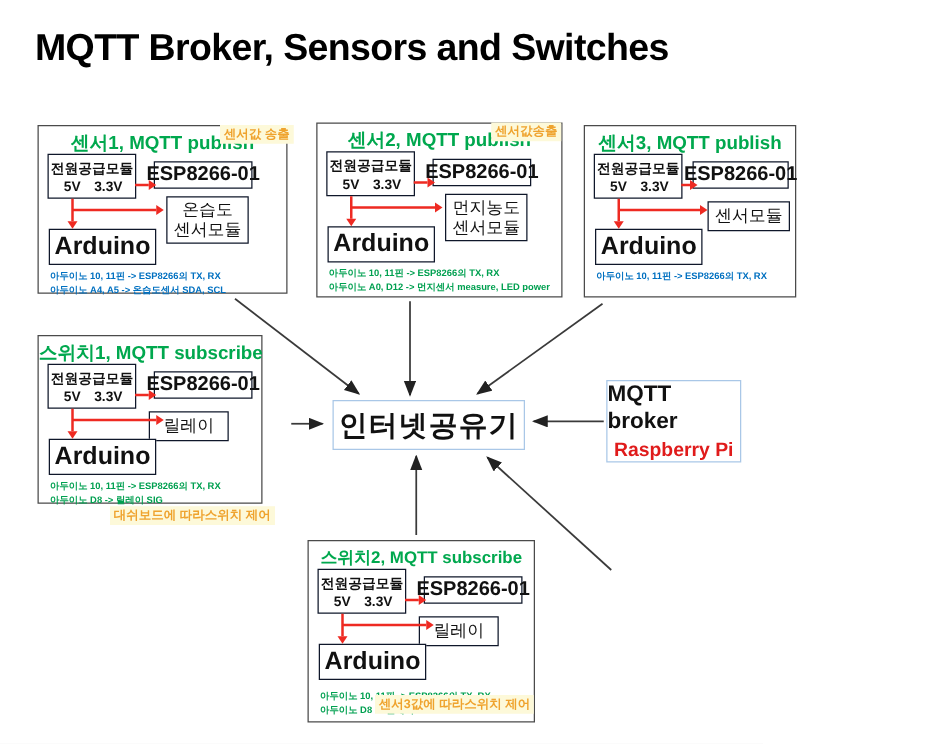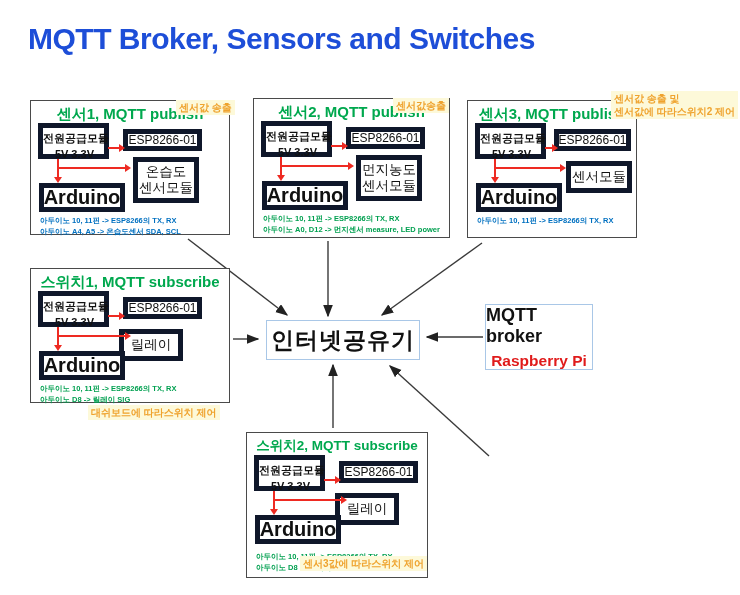--- a/index.html
+++ b/index.html
@@ -1,35 +1,35 @@
 <!DOCTYPE html>
 <html><head>
 <meta charset="utf-8">
 <style>
   * { margin:0; padding:0; box-sizing:border-box; }
   body { background:#e8e8e8; font-family:"Liberation Sans","DejaVu Sans",sans-serif; }
   .canvas { position:relative; width:740px; height:595px; background:#ffffff; overflow:hidden; margin:0 auto; }
 
   .slide-title { position:absolute; left:28px; top:22px; font-size:30px; font-weight:bold;
-                 color:#1d4ed8; letter-spacing:-0.5px; }
+                 color:#000000; letter-spacing:-0.5px; }
 
   
   .overlay { position:absolute; left:0; top:0; pointer-events:none; }
 
   
   .comp { position:absolute; background:#fff; border:1.4px solid #4a4a4a; }
   .comp .hdr { position:absolute; top:4px; left:0; right:0; text-align:center;
                font-weight:bold; font-size:15px; color:#00a84e; white-space:nowrap; }
   .comp .hdr.hdr-sm { font-size:13.5px; }
-  .inner { position:absolute; background:#fff; border:5px solid #0f172a; color:#111; }
+  .inner { position:absolute; background:#fff; border:1px solid #0f172a; color:#111; }
   .pwr  { left:7px; top:22px; width:71px; height:36px; font-size:11px; font-weight:bold; }
   .pwr .pwr-t { text-align:center; padding-top:3px; white-space:nowrap; }
   .pwr .volts { display:flex; justify-content:space-between; padding:2px 10px 0 12px; }
   .esp  { left:92px; top:28px; width:79px; height:22px; display:flex; align-items:center;
-          justify-content:center; font-size:12px; font-weight:normal; white-space:nowrap; }
+          justify-content:center; font-size:16px; font-weight:bold; white-space:nowrap; }
   .module { left:102px; top:56px; width:66px; text-align:center; font-size:13.5px;
             font-weight:normal; line-height:1.2; padding:2px 0; }
   .module.one-line { top:60px; padding:3px 0; }
   .mcu  { left:8px; top:82px; width:86px; height:29px; display:flex; align-items:center;
           justify-content:center; font-size:20px; font-weight:bold;text-align:center; }
   .notes { position:absolute; left:9px; top:114px; font-size:7.5px; font-weight:bold;
            line-height:11px; white-space:nowrap; }
   .notes.blue  { color:#0070c0; }
   .notes.green { color:#00a050; }
 
@@ -58,21 +58,21 @@
   .router-label { font-size:23px; font-weight:bold; color:#111; letter-spacing:1px; }
   .big-line1 { font-size:18px; font-weight:bold; color:#111; }
   .big-line2 { font-size:15.5px; font-weight:bold; color:#e01b1b; margin-top:5px; }
 
   
   #sensor1 { left:30px;  top:100px; width:200px; height:135px; }
   #sensor2 { left:253px; top:98px;  width:197px; height:140px; }
   #sensor3 { left:467px; top:100px; width:170px; height:138px; }
   #sensor3 .esp { left:86px; width:77px; }
   #sensor3 .module { left:98px; width:66px; }
-  #switch1 { left:30px;  top:268px; width:200px; height:135px; }
+  #switch1 { left:30px;  top:268px; width:180px; height:135px; }
   #switch2 { left:246px; top:432px; width:182px; height:146px; }
   #switch2 .notes { top:118px; }
   .relay { left:88px; width:64px; }
 
   #center-box    { left:266px; top:320px; width:154px; height:40px; }
   #broker-box    { left:485px; top:304px; width:108px; height:66px; }
   #dashboard-box { left:464px; top:467px; width:170px; height:66px; }
 
   #annot-s1  { left:176px; top:100px; }
   #annot-s2  { left:393px; top:98px;  }
@@ -218,20 +218,16 @@
   </div>
 
   <div class="bigbox" id="broker-box">
     <div class="big-line1">MQTT broker</div>
     <div class="big-line2">Raspberry Pi</div>
   </div>
 
 
   <div class="annot" id="annot-s1">센서값 송출</div>
   <div class="annot" id="annot-s2">센서값송출</div>
-  <div class="annot" id="annot-s3">
-    <div>센서값 송출 및</div>
-    <div>센서값에 따라스위치2 제어</div>
-  </div>
   <div class="annot" id="annot-sw1">대쉬보드에 따라스위치 제어</div>
   <div class="annot" id="annot-sw2">센서3값에 따라스위치 제어</div>
 
 </div>
 
 </body></html>

